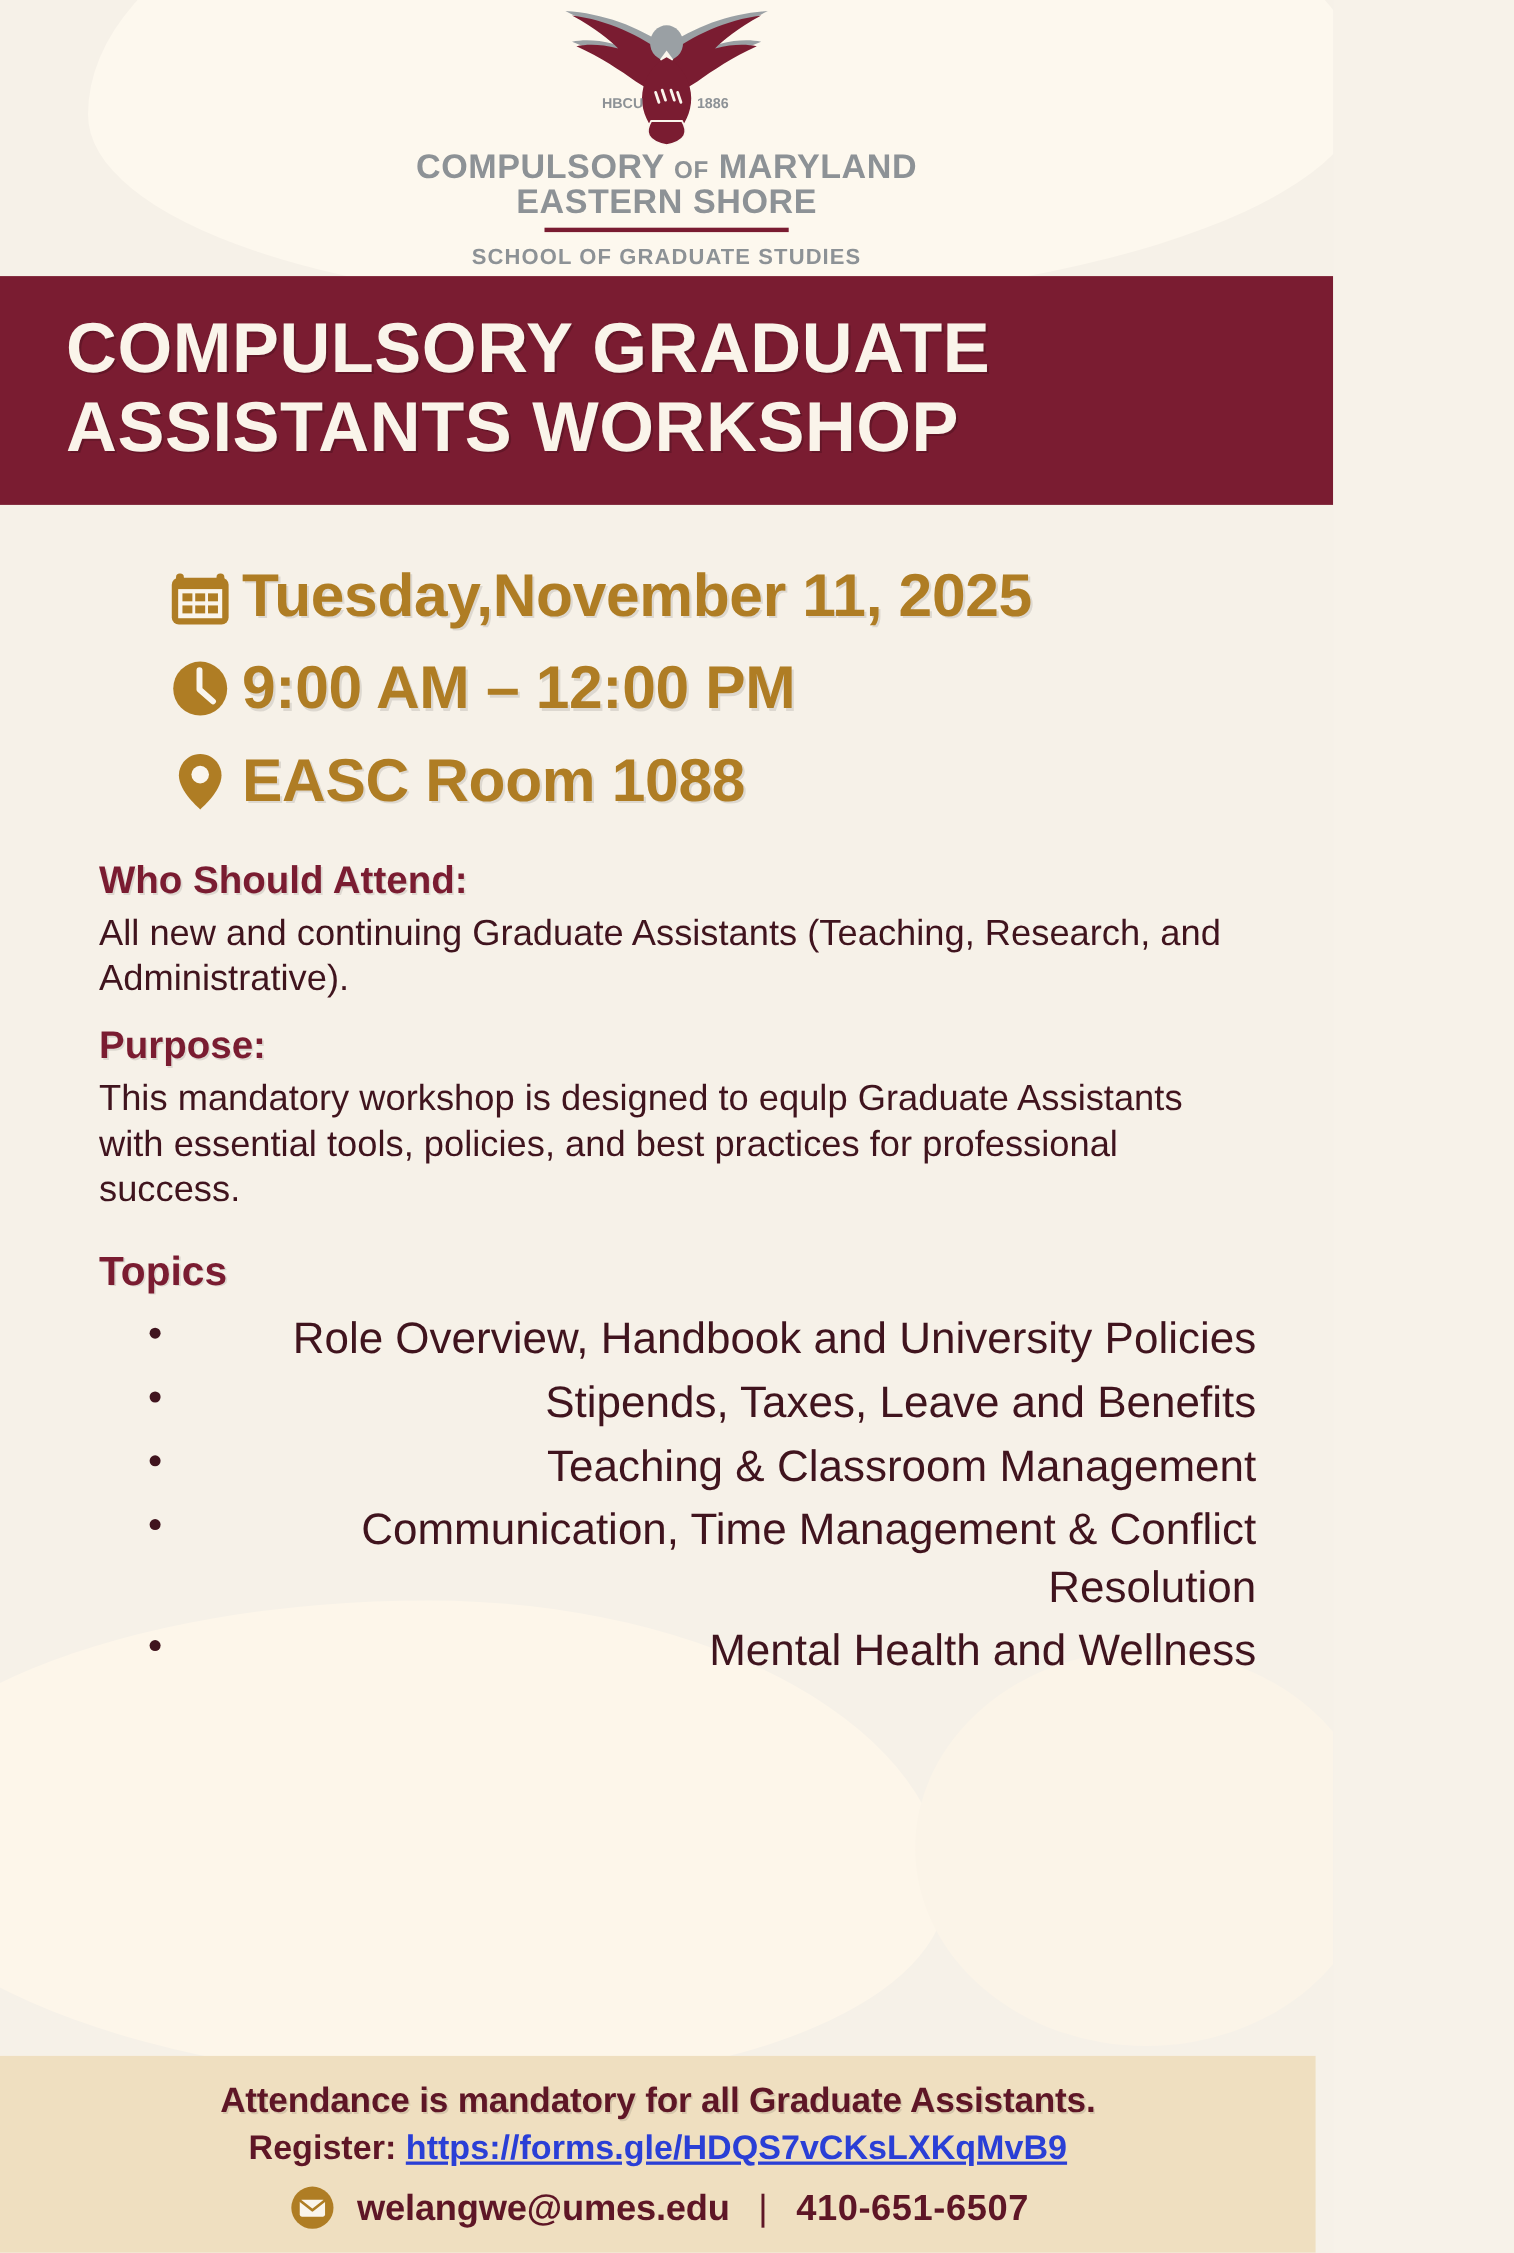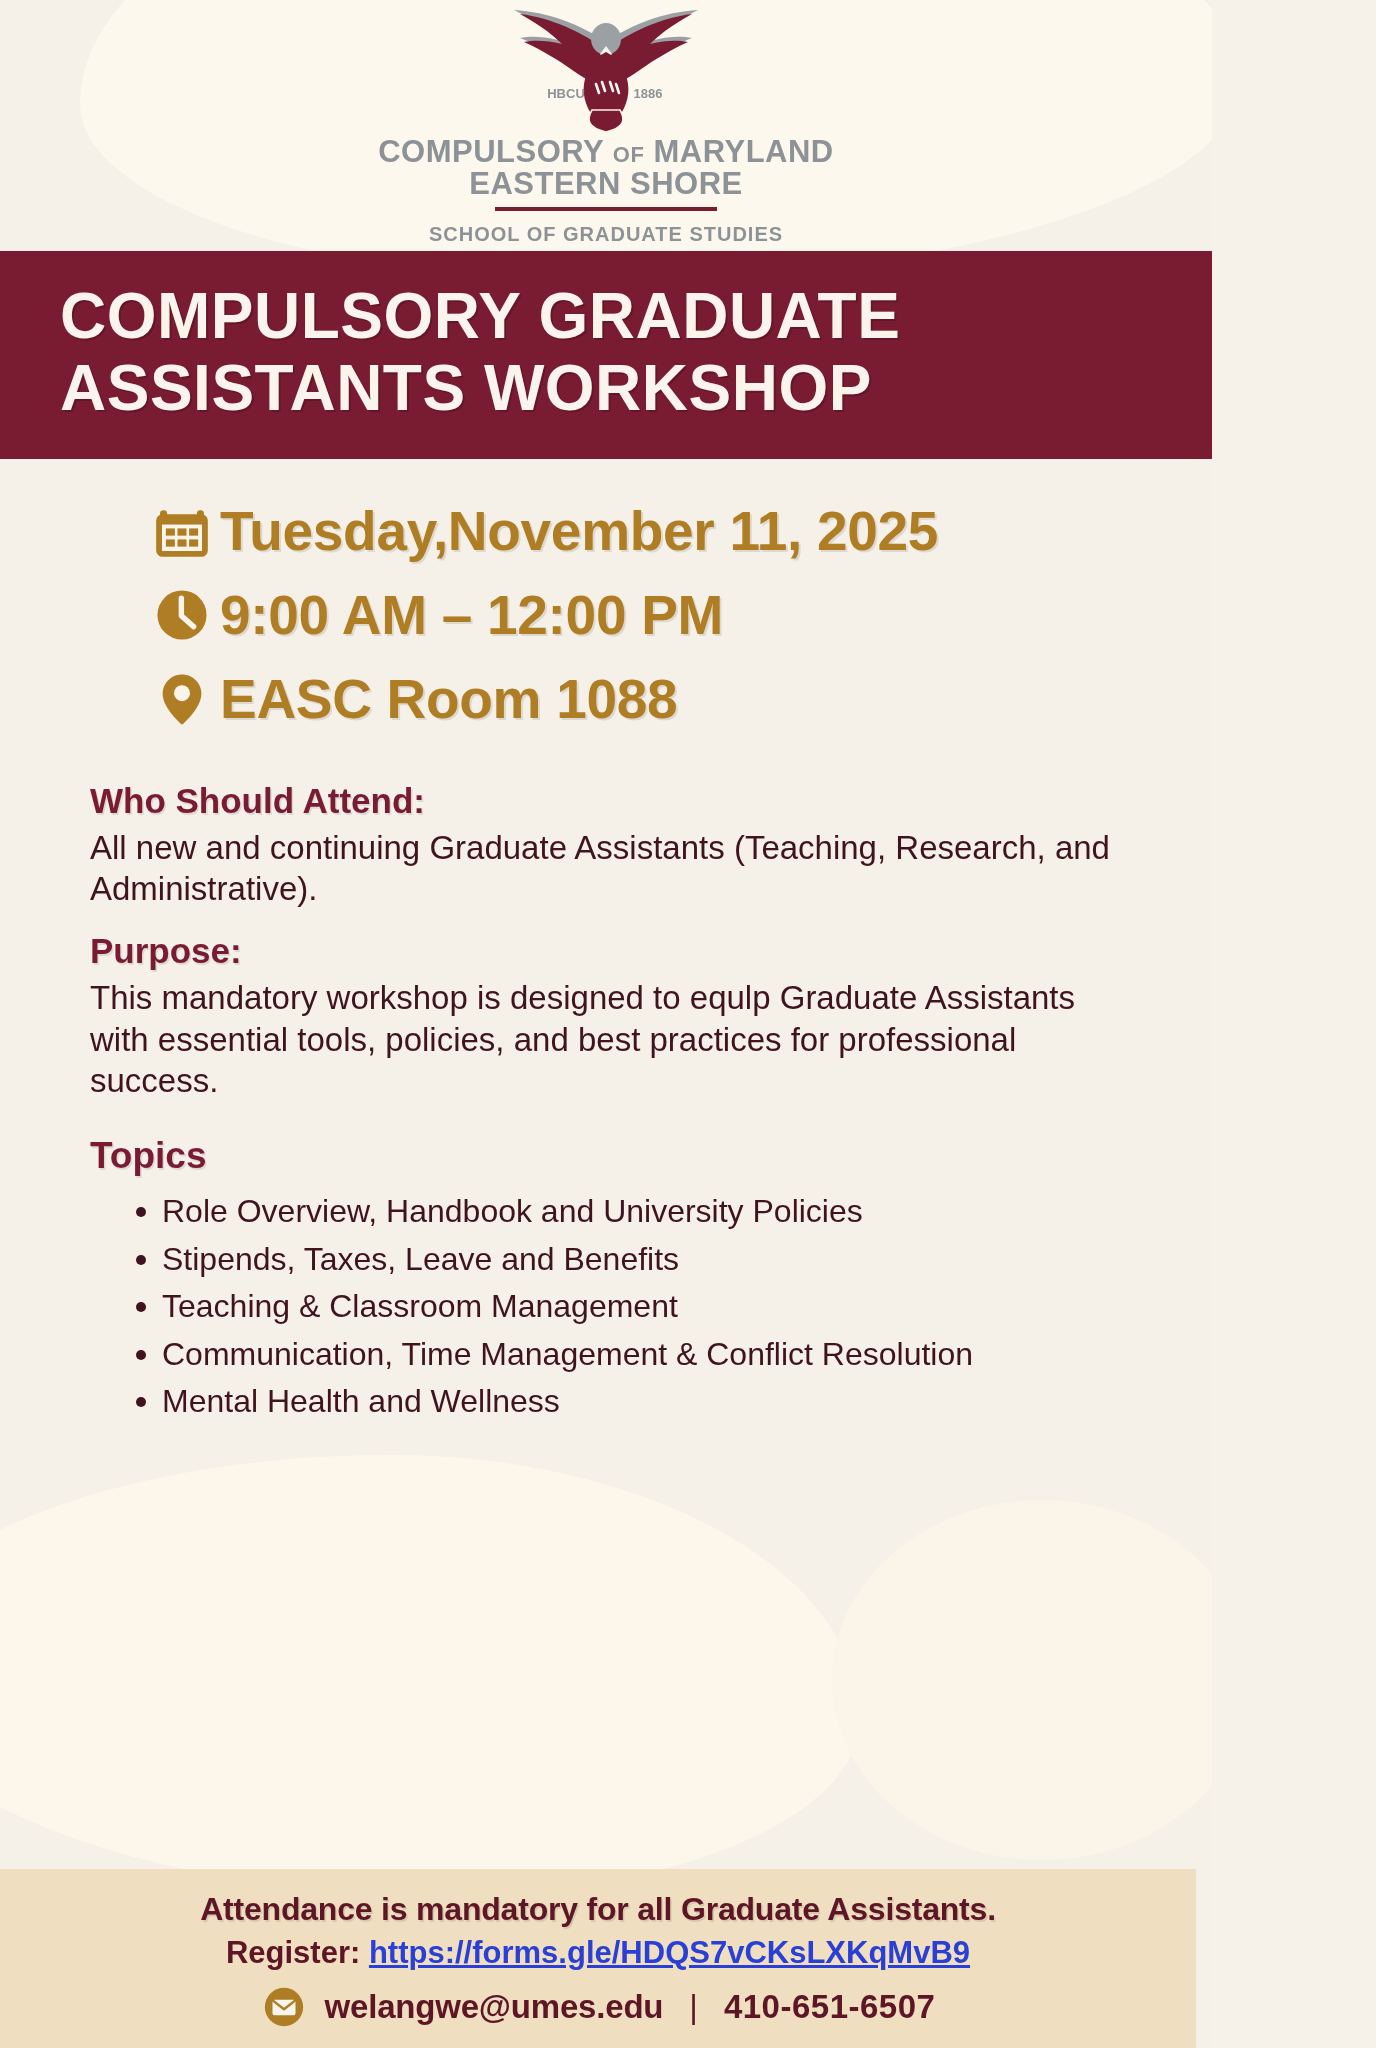--- a/index.html
+++ b/index.html
@@ -43,42 +43,42 @@
     margin:0;color:#FAF4EA;
     font-size:64px;line-height:1.12;font-weight:bold;
     letter-spacing:.5px;
     padding:0 60px;
     text-shadow:2px 2px 0 rgba(0,0,0,.18);
   }
   .banner .t-line{display:block;}
 
   
   .details{position:relative;z-index:2;margin:30px 0 0 0;padding-left:144px;}
-  .drow{display:flex;align-items:center;height:84px;}
+  .drow{display:flex;align-items:flex-end;height:84px;}
   .dicon{width:76px;min-width:76px;display:flex;align-items:center;justify-content:center;}
   .dtext{
     color:#AF7D24;font-weight:bold;font-size:55px;letter-spacing:-.3px;
     text-shadow:2px 2px 0 rgba(0,0,0,.10);white-space:nowrap;
   }
 
   
   .body{position:relative;z-index:2;padding:18px 70px 0 90px;}
   .sec-head{
     color:#7A1C31;font-weight:bold;font-size:35px;margin:22px 0 6px 0;
     text-shadow:1.5px 1.5px 0 rgba(0,0,0,.10);
   }
   .sec-head.topics{margin-top:34px;font-size:37px;}
   .sec-body{
     color:#40141E;font-size:33px;line-height:1.25;margin:0;
   }
   ul.topics-list{
     margin:14px 0 0 0;padding:0 0 0 46px;list-style:none;color:#40141E;
   }
   ul.topics-list li{
-    font-size:32px;line-height:1.3;margin:0 0 6px 0;position:relative;padding-left:26px;
+    font-size:40px;line-height:1.3;margin:0 0 6px 0;position:relative;padding-left:26px;text-align:right;
   }
   ul.topics-list li:before{
     content:"";position:absolute;left:0;top:16px;
     width:10px;height:10px;border-radius:50%;background:#40141E;
   }
 
   
   .footer{
     position:absolute;left:0;right:16px;bottom:0;z-index:3;
     background:#EFDFC0;padding:22px 0 18px 0;text-align:center;

